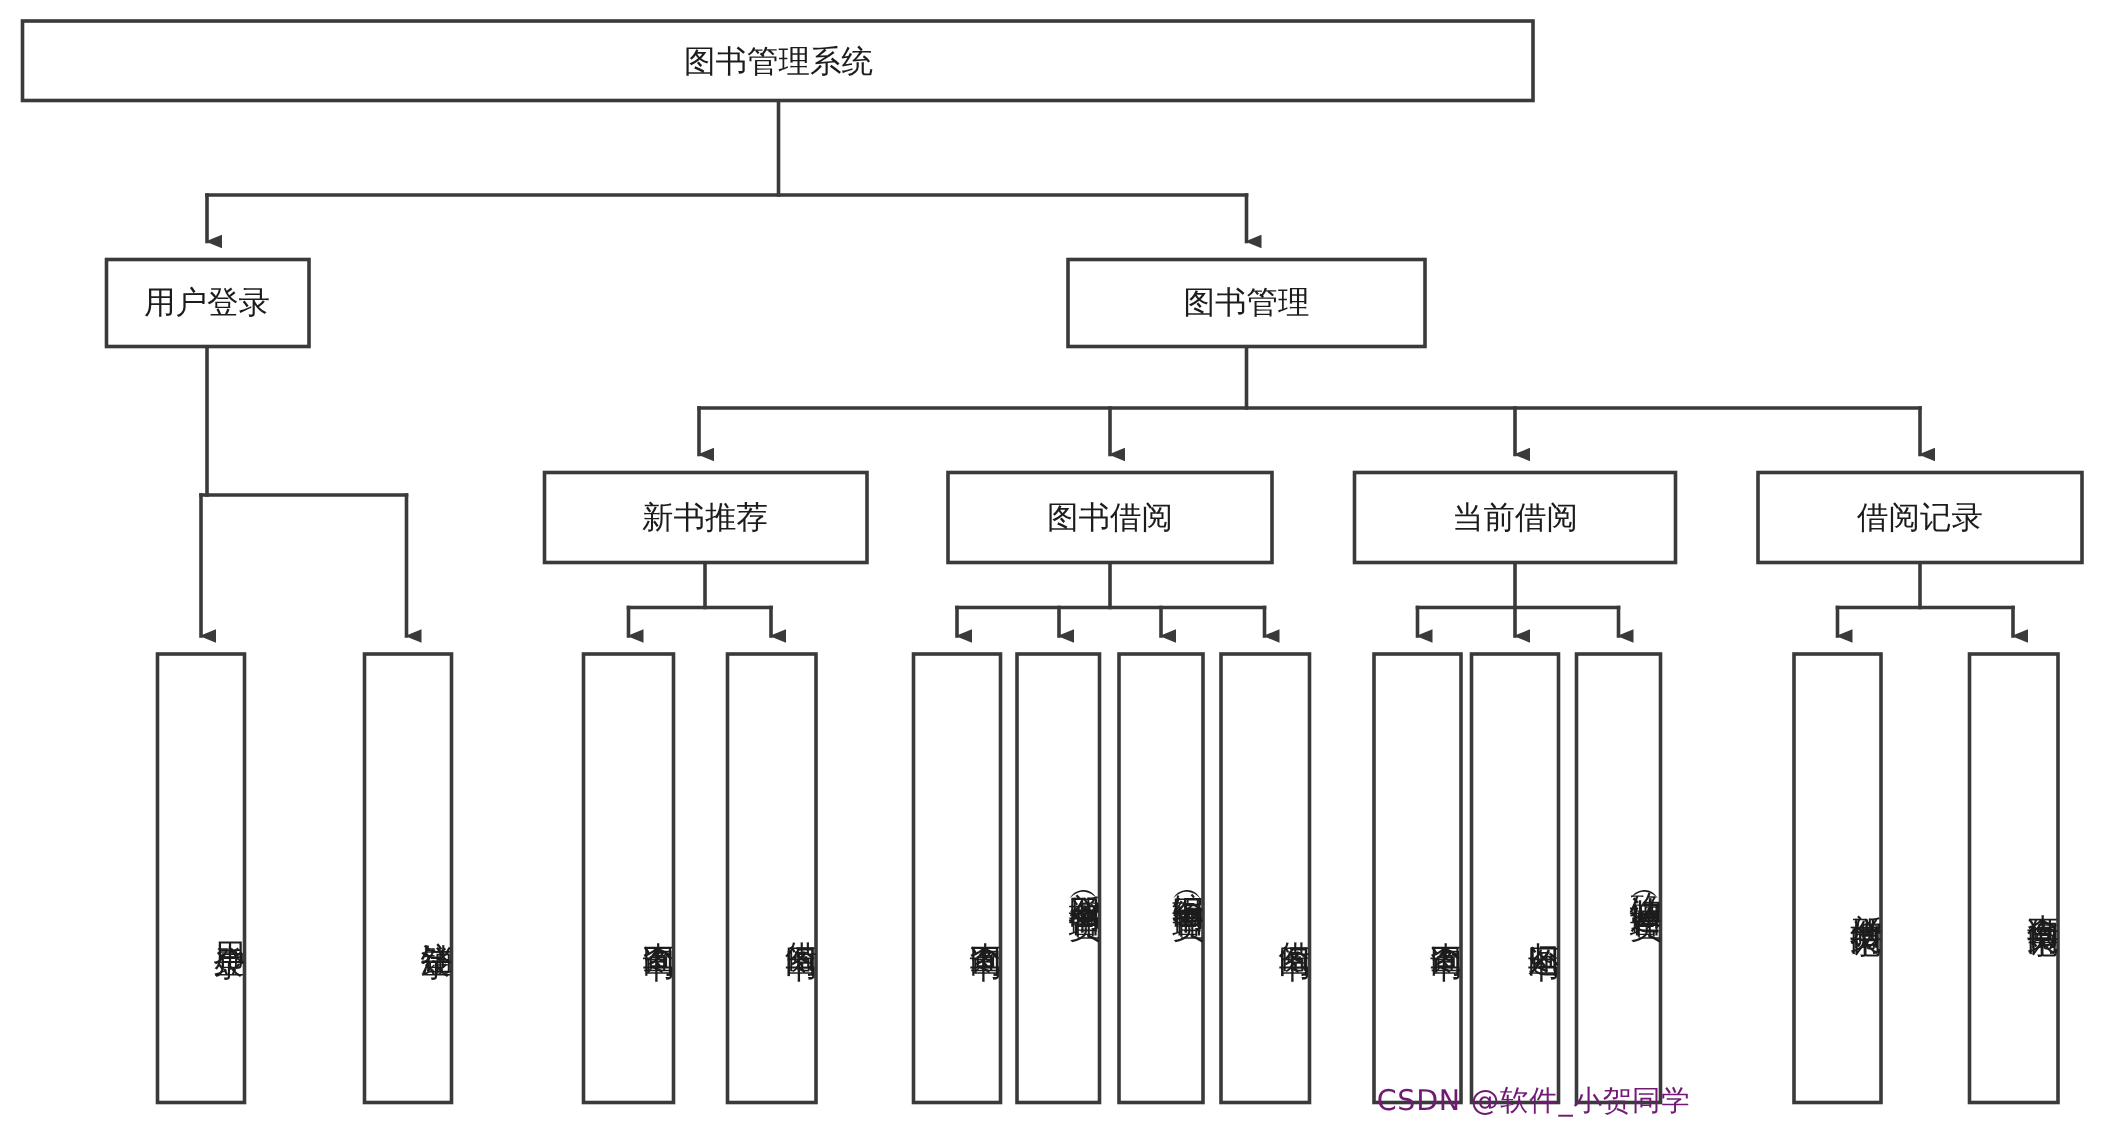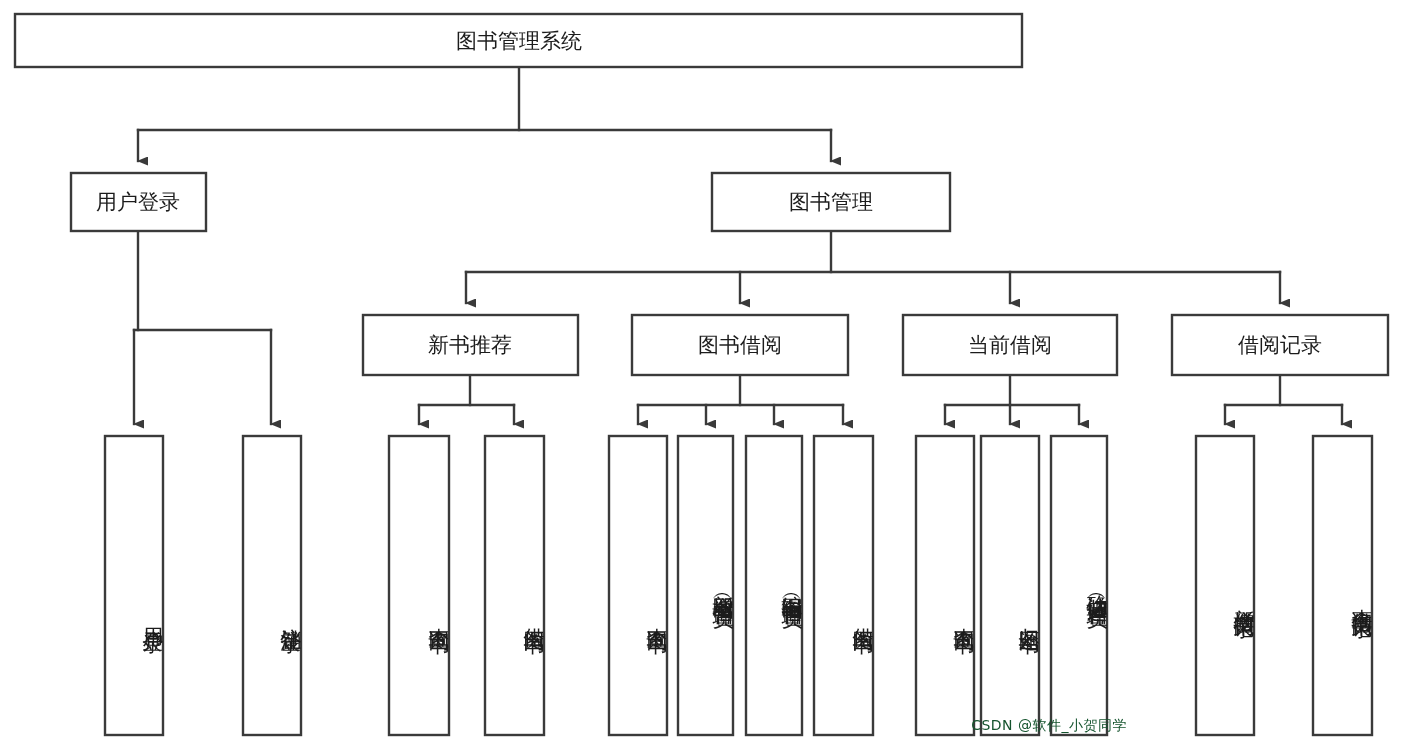--- a/index.html
+++ b/index.html
@@ -58,24 +58,24 @@
     letter-spacing: 2px;
     white-space: nowrap;
     display: flex;
     align-items: flex-start;
     justify-content: center;
     pointer-events: none;
   }
   .watermark {
     position: absolute;
     right: 8px;
-    bottom: 12px;
-    font-family: "DejaVu Sans", "Liberation Sans", sans-serif;
-    font-size: 14px;
-    color: #14532d;
+    bottom: 0;
+    font-family: "DejaVu Sans", "Liberation Sans", sans-serif;
+    font-size: 19px;
+    color: #701a75;
     white-space: nowrap;
     letter-spacing: 0.5px;
   }
 </style>
 </head>
 <body>
 
 <div id="diagram-root">
 
   <svg class="flow-canvas" viewBox="0 0 1405 747" xmlns="http://www.w3.org/2000/svg">

